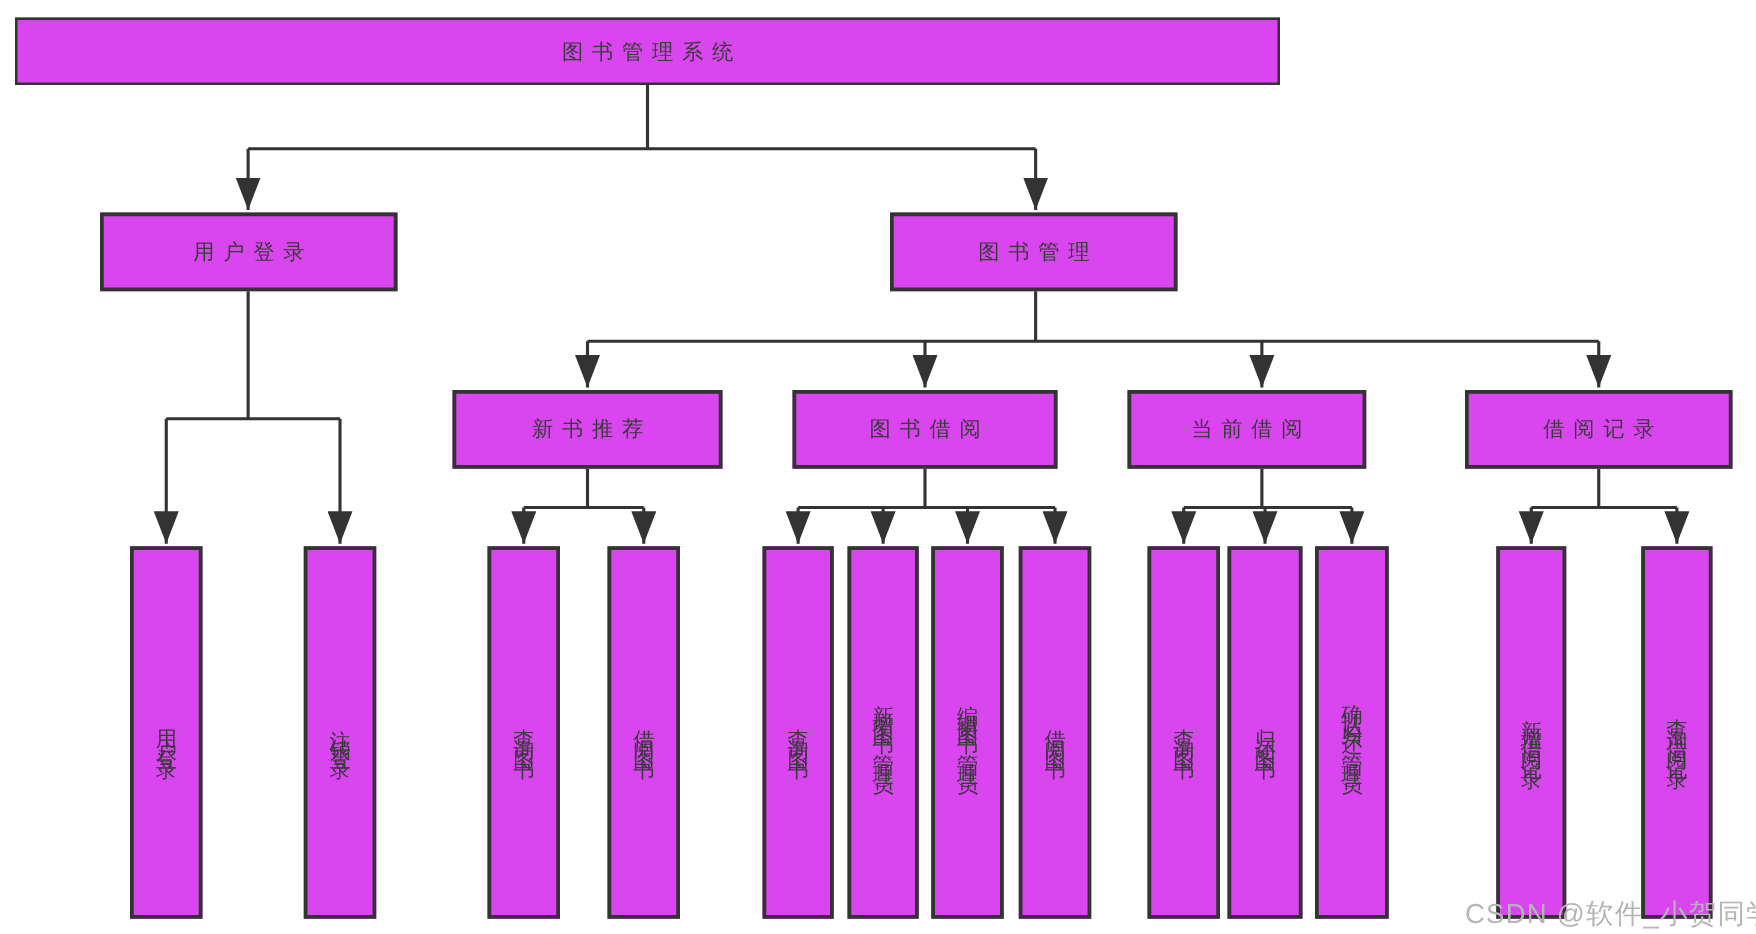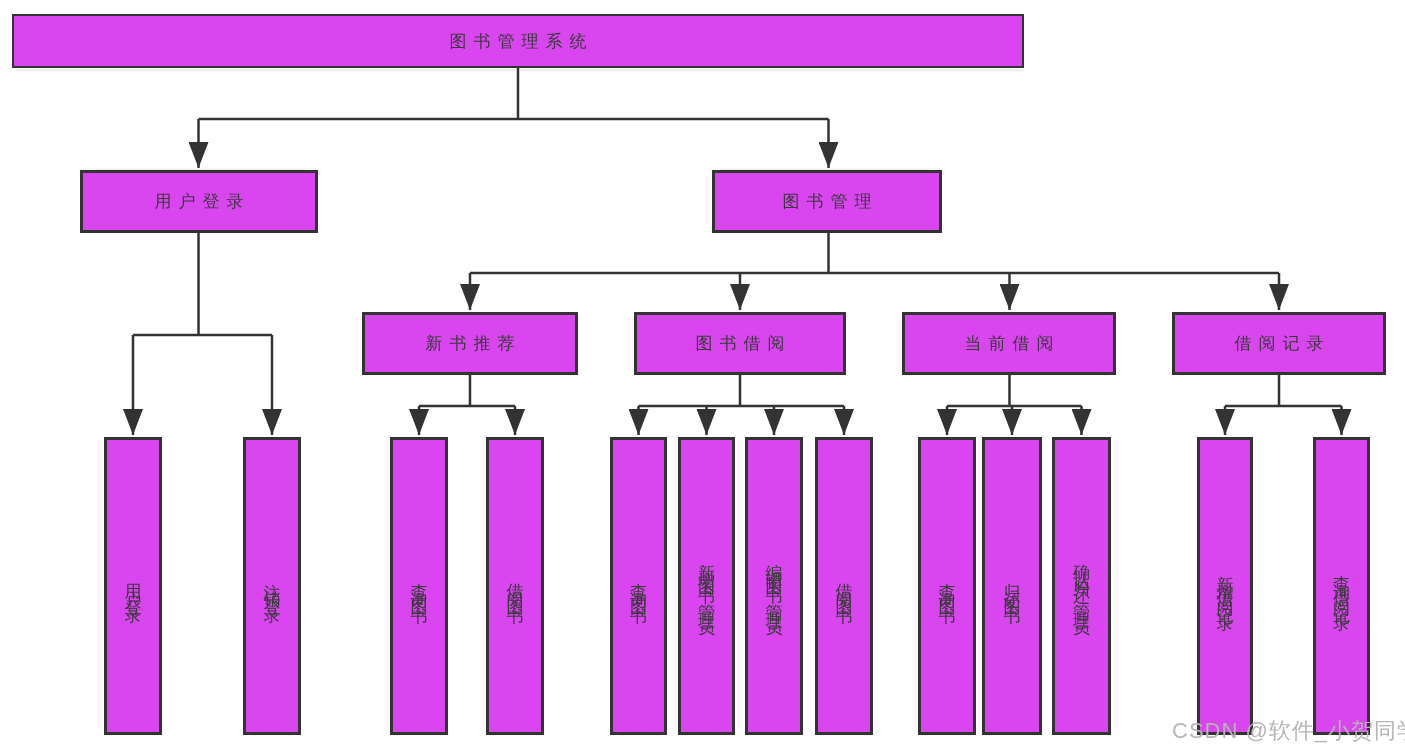--- a/index.html
+++ b/index.html
@@ -88,21 +88,21 @@
     </g>
   </svg>
 
   <div class="box lvl1" style="left:12px;top:14px;width:1012px;height:54px">图书管理系统</div>
 
   <div class="box" style="left:80px;top:170px;width:238px;height:63px">用户登录</div>
   <div class="box" style="left:712px;top:170px;width:230px;height:63px">图书管理</div>
 
   <div class="box" style="left:362px;top:312px;width:216px;height:63px">新书推荐</div>
   <div class="box" style="left:634px;top:312px;width:212px;height:63px">图书借阅</div>
-  <div class="box" style="left:902px;top:312px;width:214px;height:63px">当前借阅</div>
+  <div class="box" style="left:902px;top:312px;width:191px;height:63px">当前借阅</div>
   <div class="box" style="left:1172px;top:312px;width:214px;height:63px">借阅记录</div>
 
   <div class="box leaf" style="left:104px;top:437px;width:58px;height:298px">用户登录</div>
   <div class="box leaf" style="left:243px;top:437px;width:58px;height:298px">注销登录</div>
 
   <div class="box leaf" style="left:390px;top:437px;width:58px;height:298px">查询图书</div>
   <div class="box leaf" style="left:486px;top:437px;width:58px;height:298px">借阅图书</div>
 
   <div class="box leaf" style="left:610px;top:437px;width:57px;height:298px">查询图书</div>
   <div class="box leaf" style="left:678px;top:437px;width:57px;height:298px">新增图书（管理员）</div>

